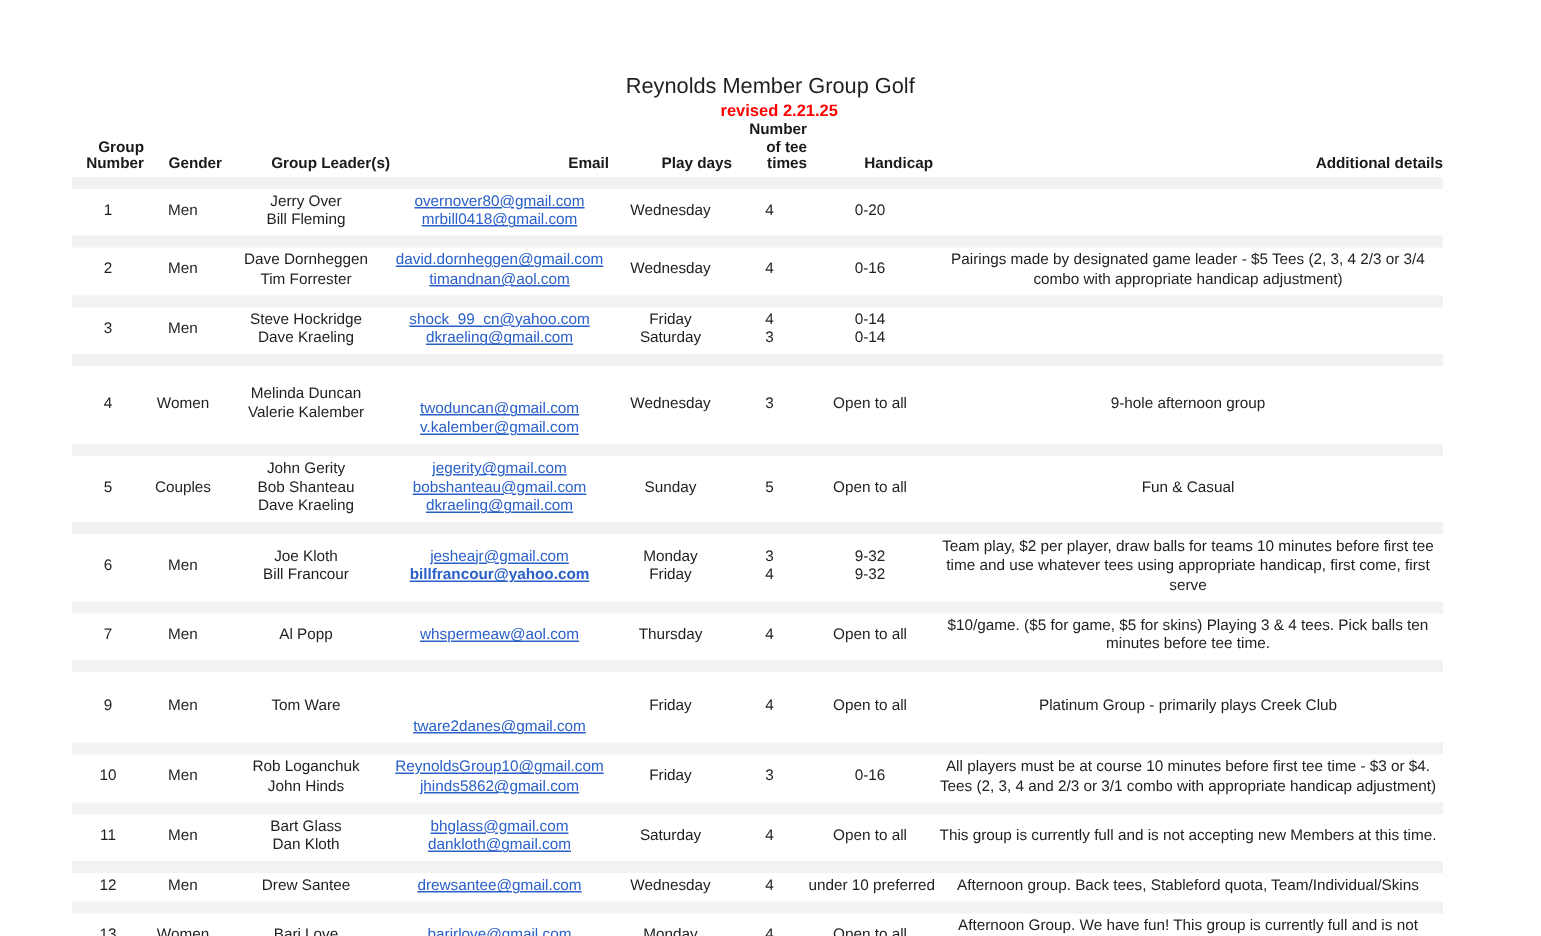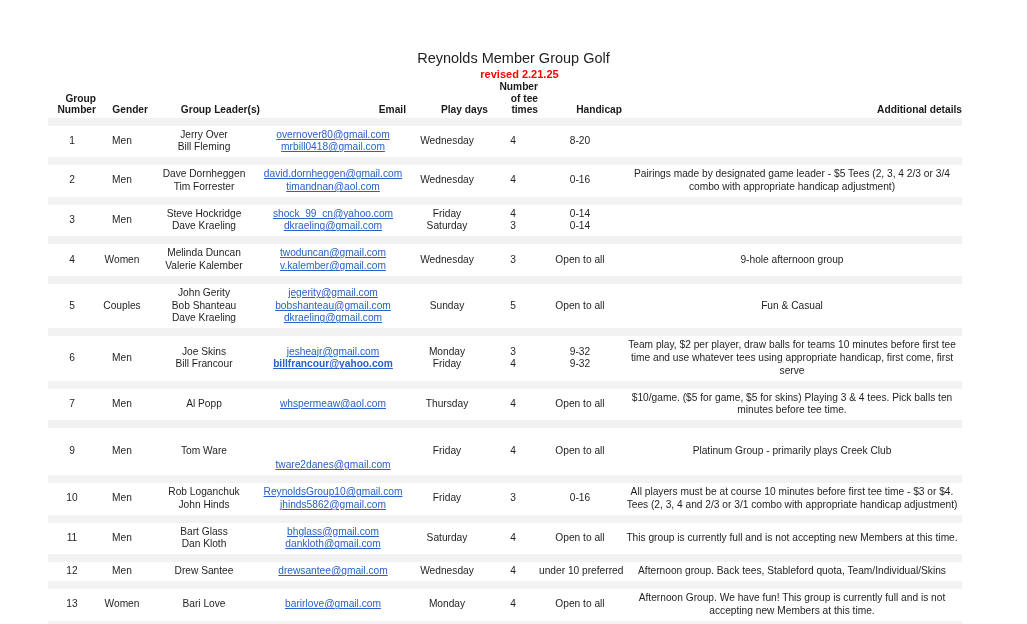--- a/index.html
+++ b/index.html
@@ -137,21 +137,21 @@
             <span class="email" style="color: rgb(42, 96, 200);">overnover80@gmail.com</span>
             <span class="email" style="color: rgb(42, 96, 200);">mrbill0418@gmail.com</span>
           </td>
           <td>
             <span class="stack">Wednesday</span>
           </td>
           <td>
             <span class="stack">4</span>
           </td>
           <td>
-            <span class="stack">8-20</span>
+            <span class="stack">0-20</span>
           </td>
           <td class="extra"></td>
         </tr>
         <tr class="band">
           <td colspan="8" style="background: rgb(242, 242, 242);"></td>
         </tr>
         <tr>
           <td>2</td>
           <td>Men</td>
           <td>
@@ -205,21 +205,21 @@
           <td colspan="8" style="background: rgb(242, 242, 242);"></td>
         </tr>
         <tr>
           <td>4</td>
           <td>Women</td>
           <td>
             <span class="stack">Melinda Duncan</span>
             <span class="stack">Valerie Kalember</span>
           </td>
           <td>
-            <span class="email" style="color: rgb(42, 96, 200);">twoduncan@gmail.com</span>
+            <span class="email" style="color: rgb(42, 96, 200); margin-top: 20px;">twoduncan@gmail.com</span>
             <span class="email" style="color: rgb(42, 96, 200);">v.kalember@gmail.com</span>
           </td>
           <td>
             <span class="stack">Wednesday</span>
           </td>
           <td>
             <span class="stack">3</span>
           </td>
           <td>
             <span class="stack">Open to all</span>
@@ -253,21 +253,21 @@
           </td>
           <td class="extra">Fun &amp; Casual</td>
         </tr>
         <tr class="band">
           <td colspan="8" style="background: rgb(242, 242, 242);"></td>
         </tr>
         <tr>
           <td>6</td>
           <td>Men</td>
           <td>
-            <span class="stack">Joe Skins</span>
+            <span class="stack">Joe Kloth</span>
             <span class="stack">Bill Francour</span>
           </td>
           <td>
             <span class="email" style="color: rgb(42, 96, 200);">jesheajr@gmail.com</span>
             <span class="email" style="color: rgb(42, 96, 200); font-weight: bold;">billfrancour@yahoo.com</span>
           </td>
           <td>
             <span class="stack">Monday</span>
             <span class="stack">Friday</span>
           </td>

